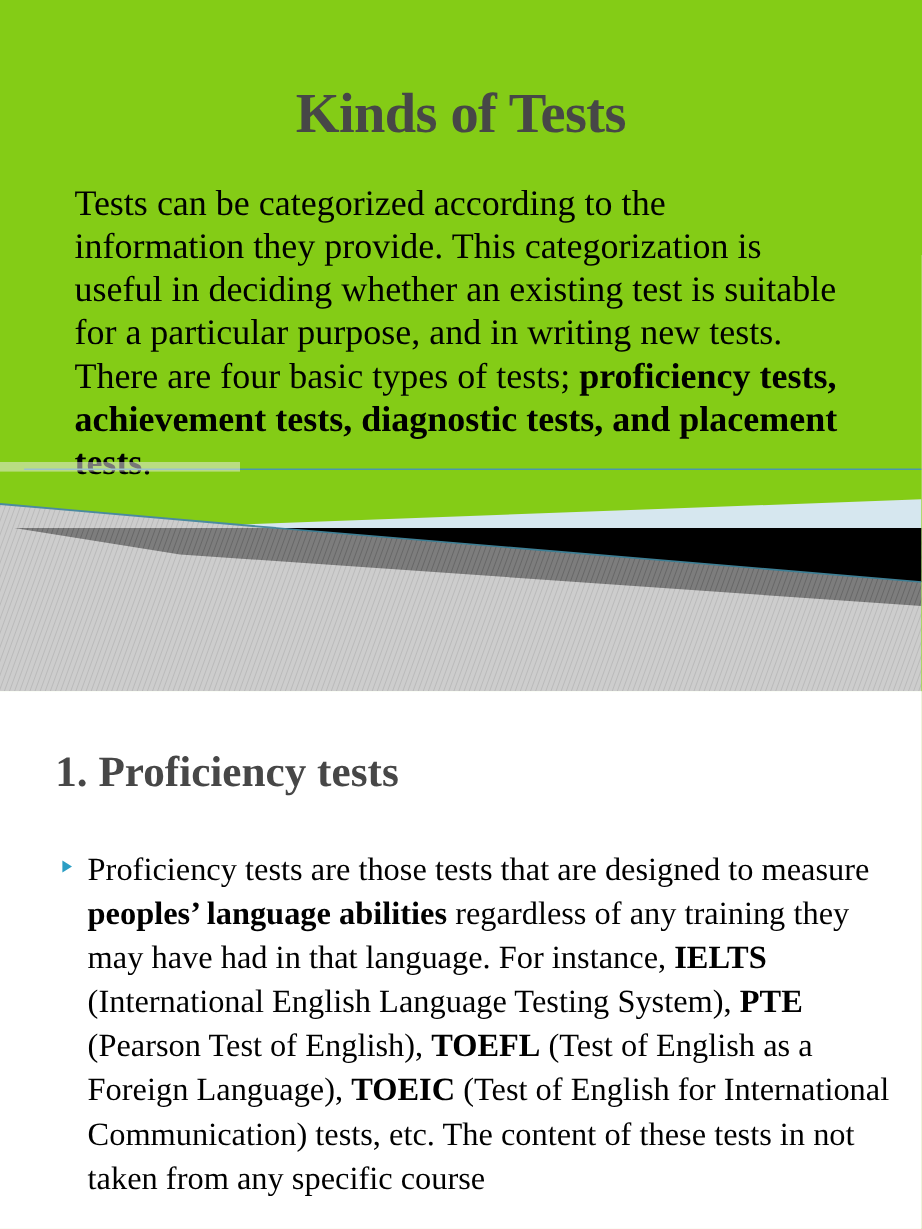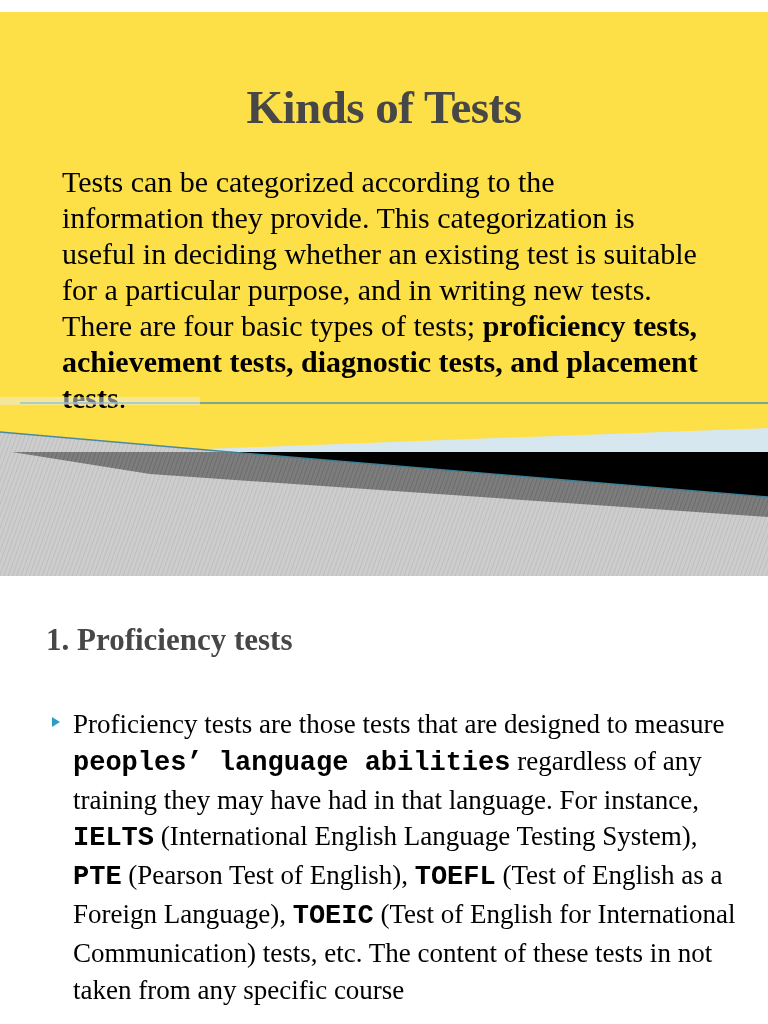--- a/index.html
+++ b/index.html
@@ -1,31 +1,31 @@
 <!DOCTYPE html>
 <html><head>
   <meta charset="utf-8">
   <style>
     html, body { margin:0; padding:0; }
     body { width:768px; height:1024px; overflow:hidden; background:#ffffff; position:relative;
       font-family:"Liberation Serif", "DejaVu Serif", serif; }
     .slide { position:absolute; left:0; width:768px; overflow:hidden; }
-    .slide1 { top:0; height:576px; background:#fde047;margin-top:12px; }
+    .slide1 { top:0; height:576px; background:#84cc16; }
     .slide2 { top:576px; height:448px; background:#ffffff; }
     .title { position:absolute; top:68px; left:0; width:768px; text-align:center;
       font-size:47px; font-weight:bold; color:#474747; letter-spacing:-0.5px; }
     .intro { position:absolute; top:152px; left:62px; width:640px; font-size:30px; line-height:36px; color:#000; }
     .intro b { font-weight:bold; }
     .band { position:absolute; left:0; top:380px; width:768px; height:196px; }
-    .h2 { position:absolute; top:622px; left:46px; font-size:31px; font-weight:bold; color:#474747; margin:0; }
+    .h2 { position:absolute; top:622px; left:46px; font-size:36px; font-weight:bold; color:#474747; margin:0; }
     .bullet-wrap { position:absolute; top:706px; left:52px; width:700px; }
     .bullet-icon { position:absolute; left:0; top:11px; width:0; height:0;
       border-top:5px solid transparent; border-bottom:5px solid transparent; border-left:8px solid #2b9ec4; }
     .bullet-text { margin-left:21px; font-size:27px; line-height:36.8px; color:#000; }
-    .bullet-text b { font-weight:bold;font-family:Liberation Mono, monospace; }
+    .bullet-text b { font-weight:bold; }
   </style>
 </head>
 <body>
 
 <div class="slide slide1">
   <div class="title">Kinds of Tests</div>
   <div class="intro"><span>Tests can be categorized according to the information they provide. This categorization is useful in deciding whether an existing test is suitable for a particular purpose, and in writing new tests. There are four basic types of tests; </span><b>proficiency tests, achievement tests, diagnostic tests, and placement tests</b><span>.</span></div>
 
   <svg class="band" viewBox="0 380 768 196" preserveAspectRatio="none">
     <defs>

